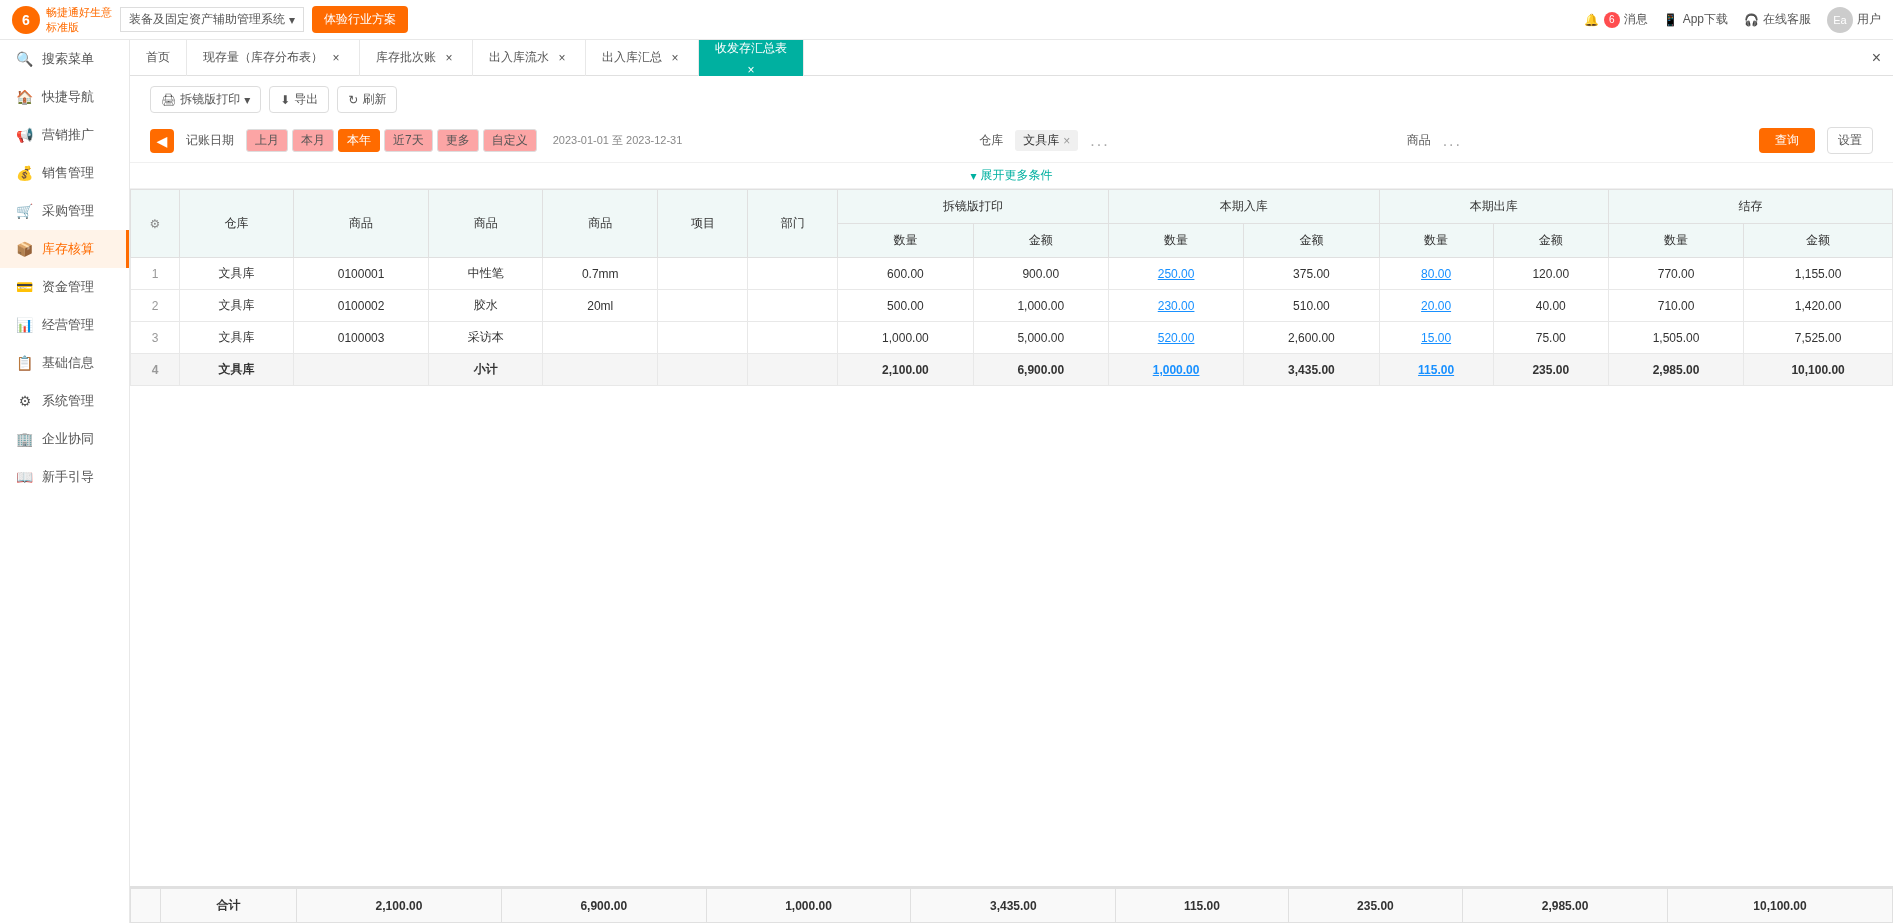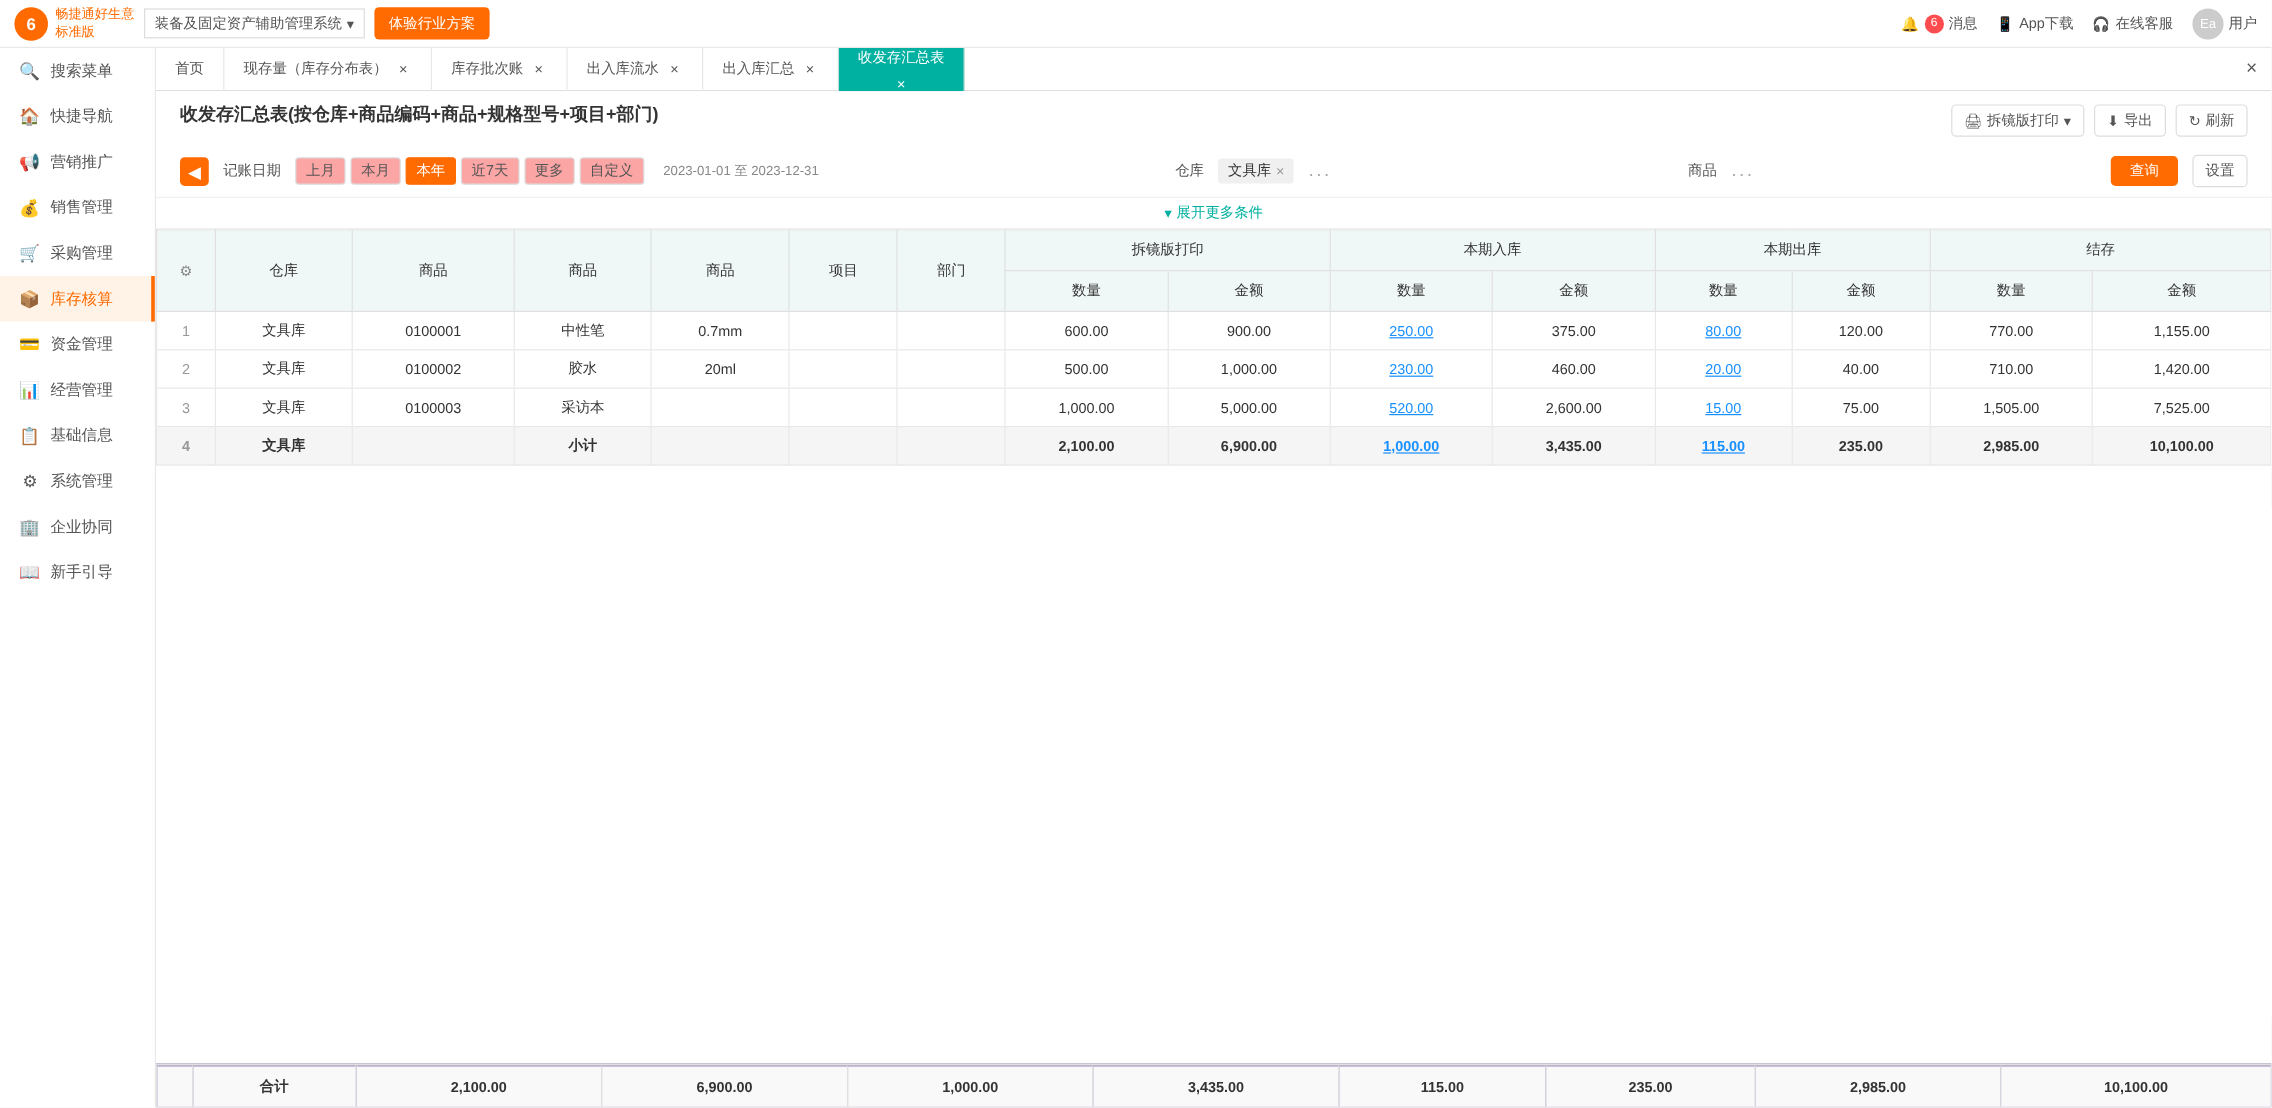--- a/index.html
+++ b/index.html
@@ -190,21 +190,20 @@
         </div>
         <div class="tab-item active">
           <span>收发存汇总表</span>
           <span class="tab-close-btn">×</span>
         </div>
         <div style="flex:1"></div>
         <div style="padding:0 12px; cursor:pointer; color:#555; font-size:16px;">×</div>
       </div>
 
       <div class="header-and-actions">
-        <div class="page-title">收发存汇总表(按仓库+商品编码+商品+规格型号+项目+部门)</div>
         <div class="header-right-actions">
           <button class="action-btn">
             <span>🖨</span>
             <span>拆镜版打印</span>
             <span>▾</span>
           </button>
           <button class="action-btn">
             <span>⬇</span>
             <span>导出</span>
           </button>
@@ -304,21 +303,21 @@
               <td class="row-num">2</td>
               <td>文具库</td>
               <td>0100002</td>
               <td>胶水</td>
               <td>20ml</td>
               <td></td>
               <td></td>
               <td>500.00</td>
               <td>1,000.00</td>
               <td class="link-cell">230.00</td>
-              <td>460.00</td>
+              <td>510.00</td>
               <td class="link-cell">20.00</td>
               <td>40.00</td>
               <td>710.00</td>
               <td>1,420.00</td>
             </tr>
 
             <tr>
               <td class="row-num">3</td>
               <td>文具库</td>
               <td>0100003</td>

